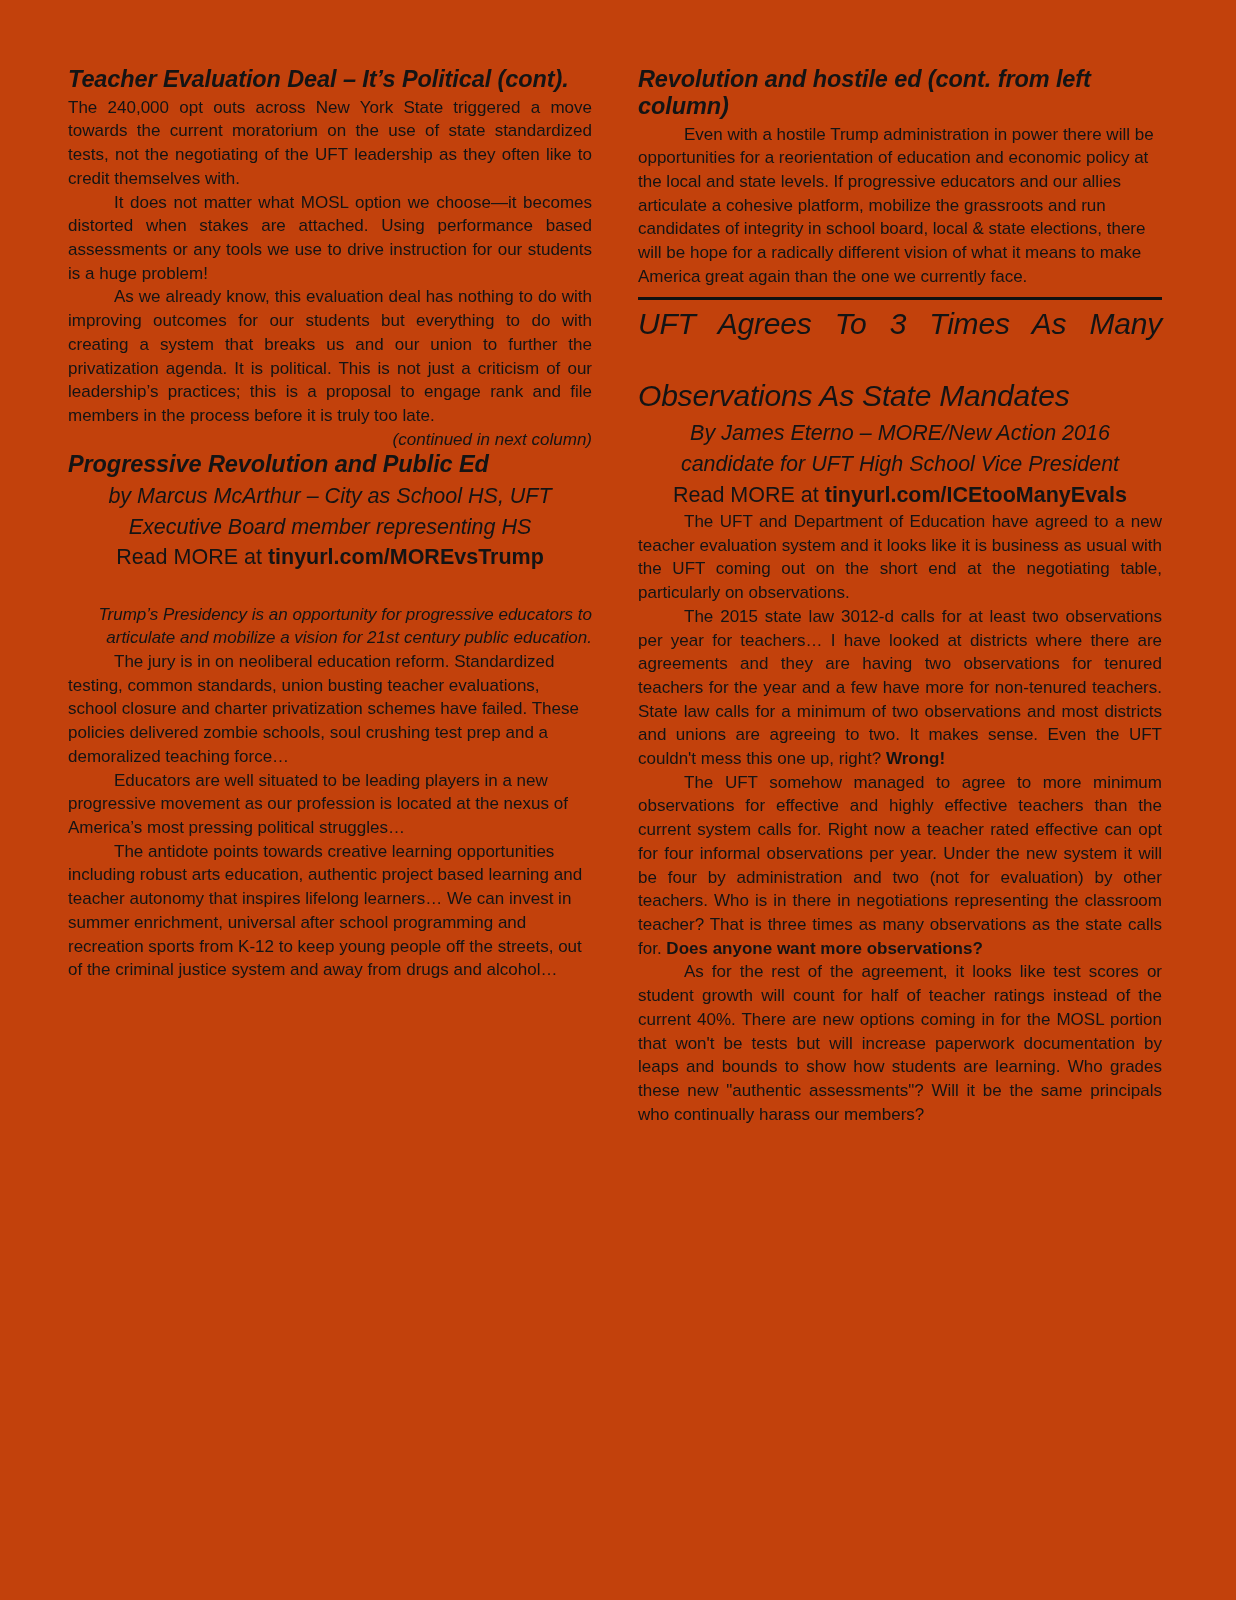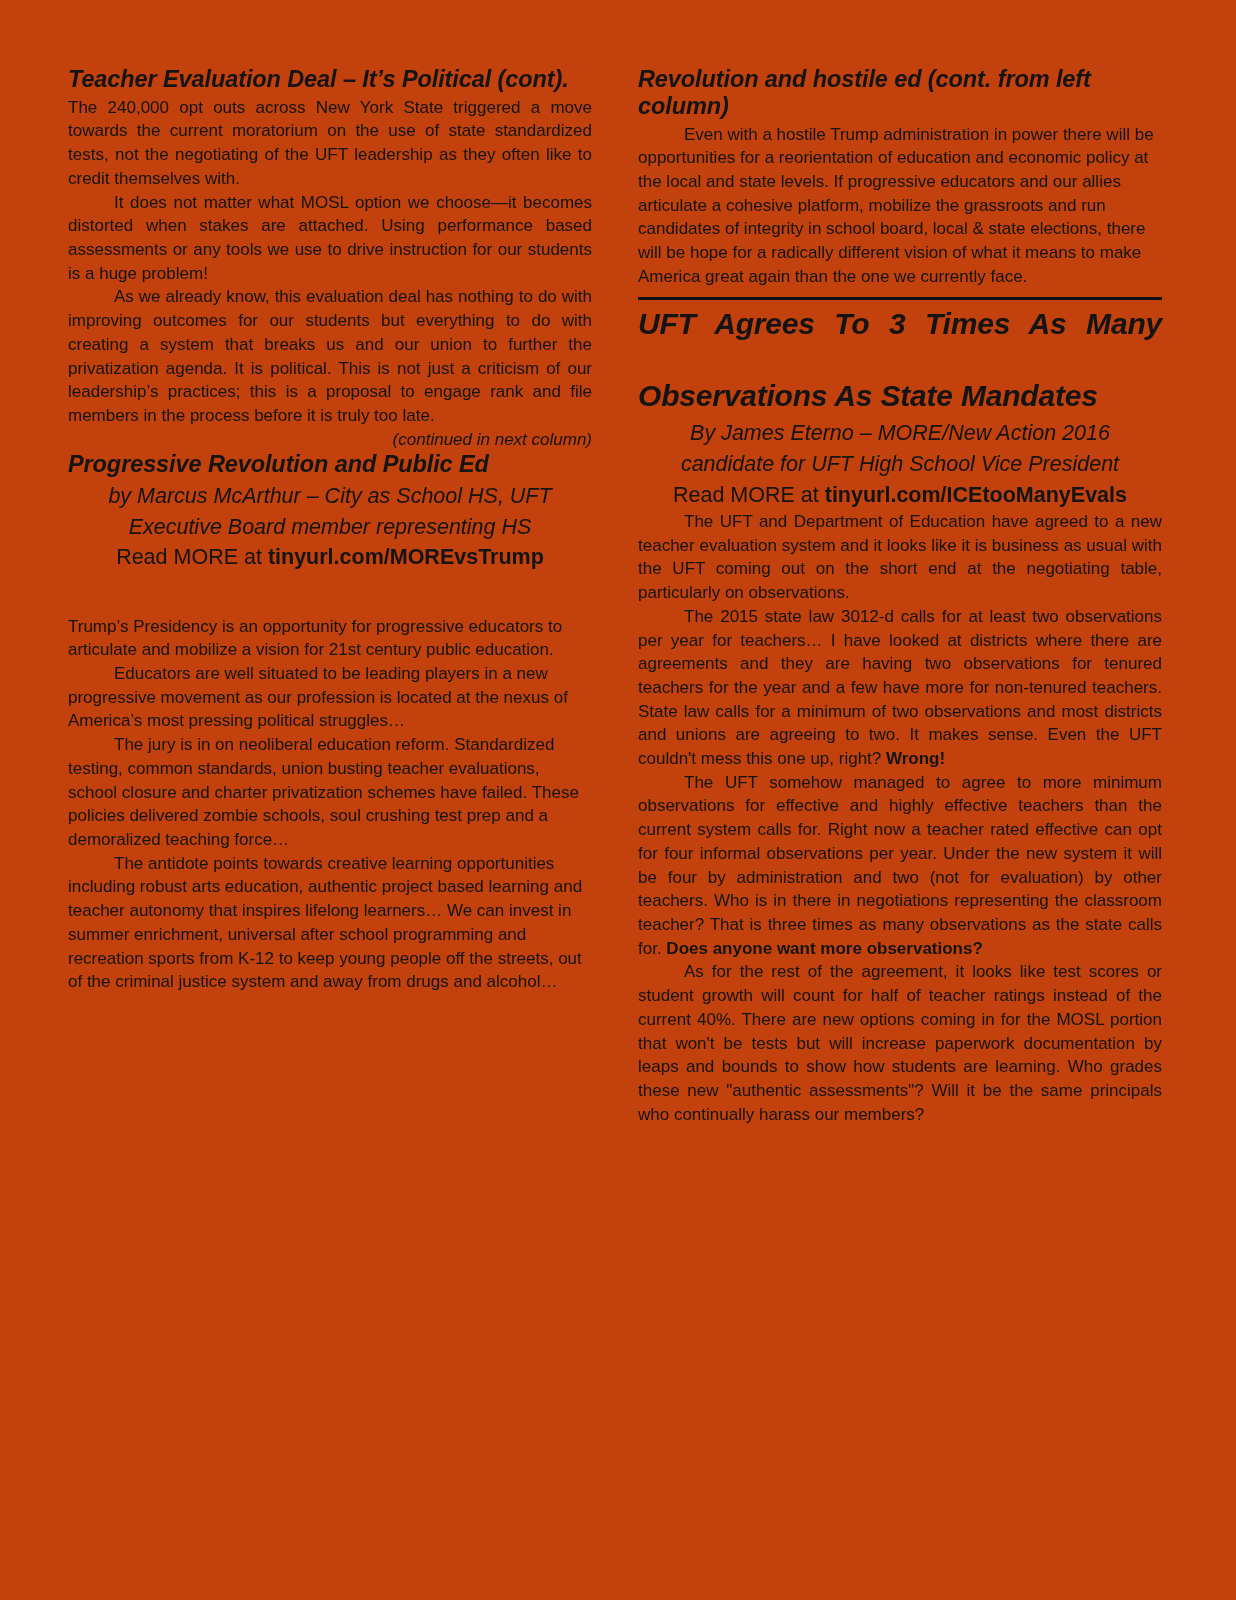--- a/index.html
+++ b/index.html
@@ -37,21 +37,21 @@
   h2.section-head {
     font-size: 23.5px;
     font-weight: bold;
     font-style: italic;
     line-height: 1.14;
     margin: 0 0 3px 0;
     letter-spacing: -0.1px;
   }
   h1.big-head {
     font-size: 30px;
-    font-weight: bold;
+    font-weight: normal;
     font-style: italic;
     line-height: 1.2;
     margin: 6px 0 4px 0;
     text-align: justify;
     letter-spacing: -0.2px;
   }
   h1.big-head .line {
     display: block;
     text-align: justify;
   }
@@ -86,22 +86,23 @@
     font-size: 21.5px;
     line-height: 1.42;
   }
   p.readmore {
     text-align: center;
     font-size: 21.5px;
     line-height: 1.42;
   }
   p.readmore b { font-weight: bold; }
   p.lede {
-    text-align: left;
-    margin-top: 42px;
+    font-style: italic;
+    text-align: right;
+    margin-top: 30px;
   }
   p.contnote {
     text-align: right;
     font-style: italic;
     margin-top: 0;
   }
 
   hr.rule {
     border: none;
     border-top: 3px solid #111;
@@ -132,23 +133,23 @@
 
       <p class="byline">by Marcus McArthur – City as School HS, UFT</p>
       <p class="byline">Executive Board member representing HS</p>
 
       <p class="readmore">
         <span>Read MORE at </span><b class="strong">tinyurl.com/MOREvsTrump</b>
       </p>
 
       <p class="lede">Trump’s Presidency is an opportunity for progressive educators to articulate and mobilize a vision for 21st century public education.</p>
 
+      <p class="left indent">The jury is in on neoliberal education reform. Standardized testing, common standards, union busting teacher evaluations, school closure and charter privatization schemes have failed. These policies delivered zombie schools, soul crushing test prep and a demoralized teaching force…</p>
+
       <p class="left indent">Educators are well situated to be leading players in a new progressive movement as our profession is located at the nexus of America’s most pressing political struggles…</p>
-
-      <p class="left indent">The jury is in on neoliberal education reform. Standardized testing, common standards, union busting teacher evaluations, school closure and charter privatization schemes have failed. These policies delivered zombie schools, soul crushing test prep and a demoralized teaching force…</p>
 
       <p class="left indent">The antidote points towards creative learning opportunities including robust arts education, authentic project based learning and teacher autonomy that inspires lifelong learners… We can invest in summer enrichment, universal after school programming and recreation sports from K-12 to keep young people off the streets, out of the criminal justice system and away from drugs and alcohol…</p>
     </div>
 
     <div class="col">
 
       <h2 class="section-head">Revolution and hostile ed (cont. from left column)</h2>
 
       <p class="left indent">Even with a hostile Trump administration in power there will be opportunities for a reorientation of education and economic policy at the local and state levels. If progressive educators and our allies articulate a cohesive platform, mobilize the grassroots and run candidates of integrity in school board, local &amp; state elections, there will be hope for a radically different vision of what it means to make America great again than the one we currently face.</p>
 

